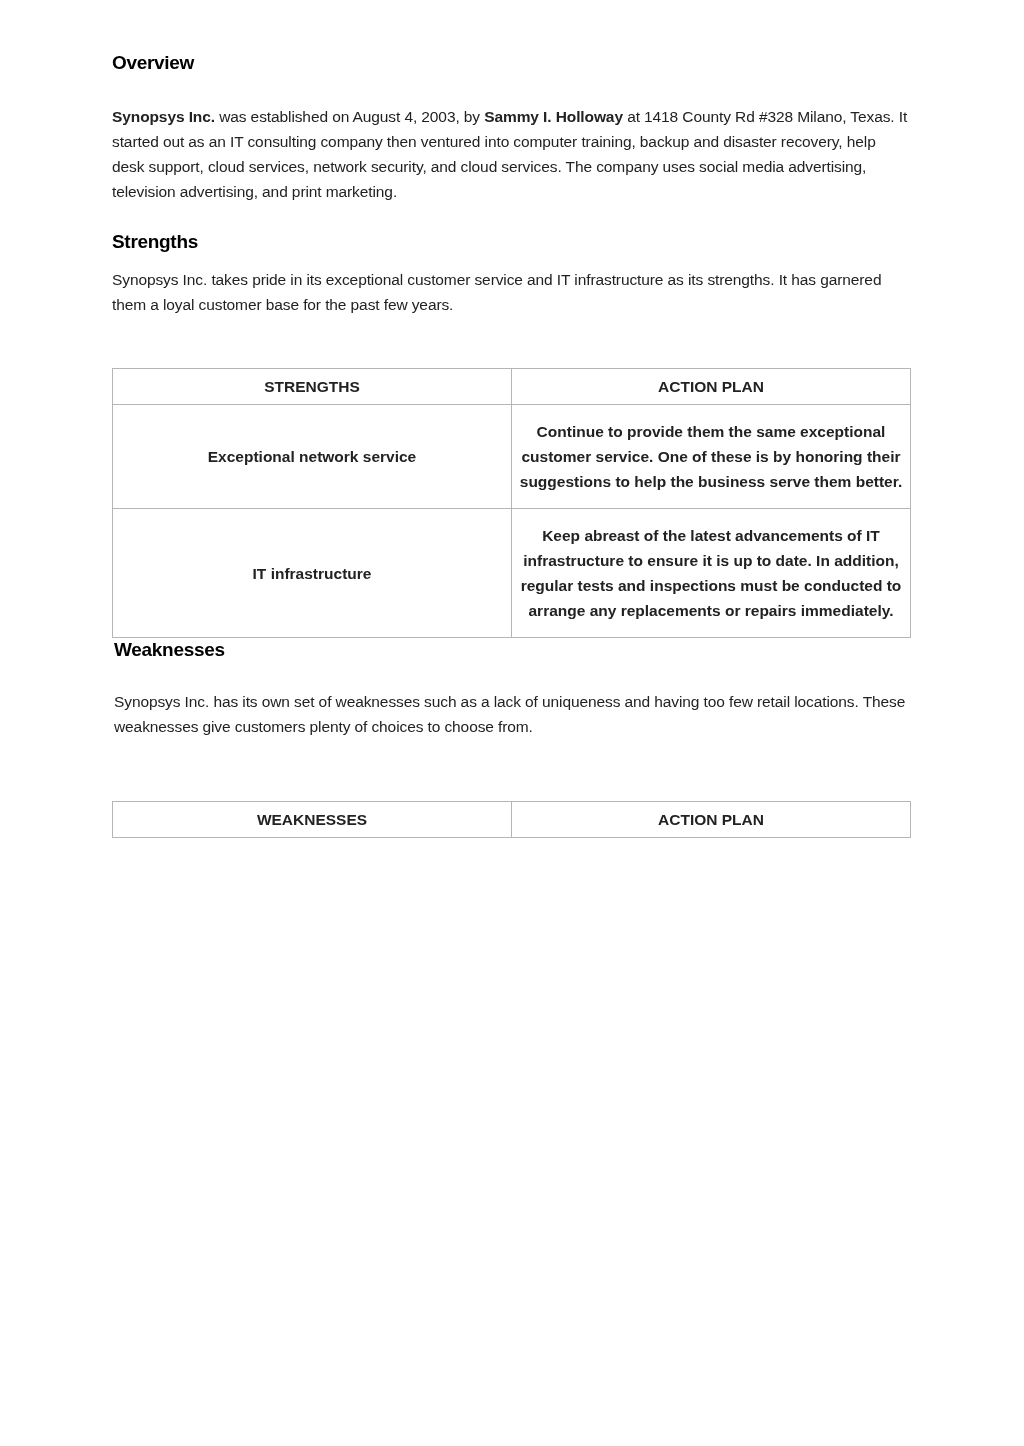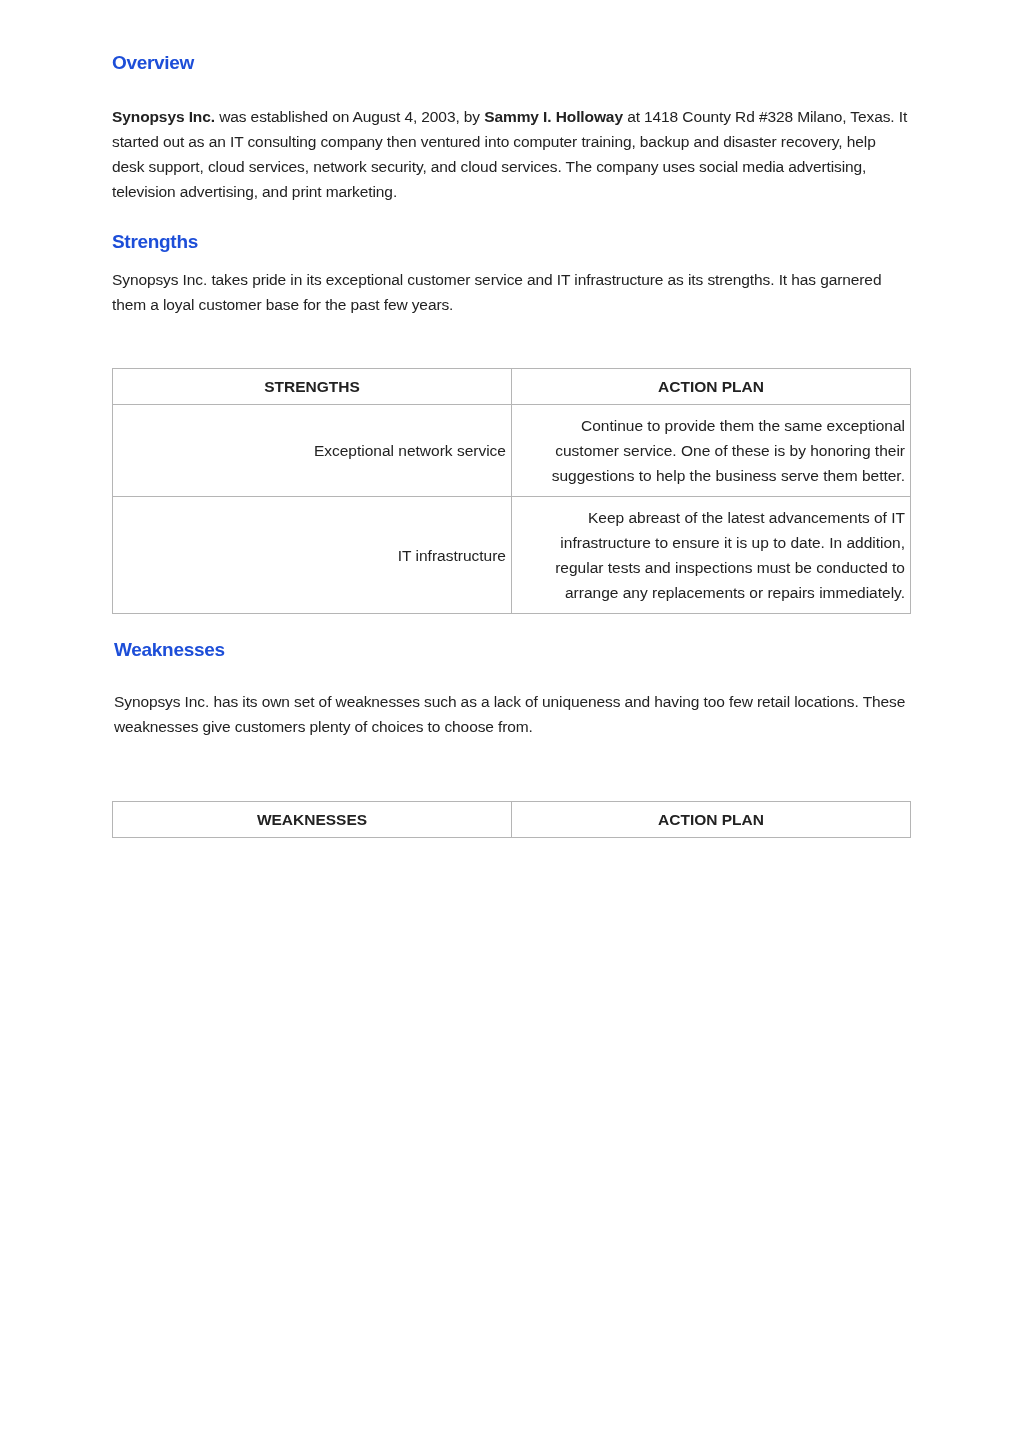--- a/index.html
+++ b/index.html
@@ -3,34 +3,34 @@
   <meta charset="utf-8">
   <style>
     html, body { margin: 0; padding: 0; background: #ffffff; }
     body {
       width: 1024px; height: 1446px; position: relative; overflow: hidden;
       font-family: "Liberation Sans", sans-serif; color: #222222;
     }
     .page { position: absolute; left: 112px; top: 0; width: 798px; }
     h2 {
       font-size: 19px; font-weight: bold; margin: 0; position: absolute;
-      letter-spacing: -0.3px; color: #1d4ed8;
+      letter-spacing: -0.3px; color: #000000;
     }
     p {
       font-size: 15.5px; line-height: 25px; margin: 0; position: absolute;
       width: 800px; letter-spacing: -0.1px;
     }
     p b { font-weight: bold; }
     table {
       position: absolute; border-collapse: collapse; width: 798px;
       font-size: 15.5px; table-layout: fixed;
     }
     td, th {
-      border: 1px solid #b5b5b5; padding: 8px 5px; vertical-align: middle;
-      line-height: 25px; text-align: right; font-weight: normal;
+      border: 1px solid #b5b5b5; padding: 14px 5px; vertical-align: middle;
+      line-height: 25px; text-align: center; font-weight: bold;
     }
     th { font-weight: bold; text-align: center; height: 25px; padding: 5px; }
     col.c1 { width: 399px; }
     col.c2 { width: 399px; }
   </style>
 </head>
 <body>
 
 <div class="page">
 

